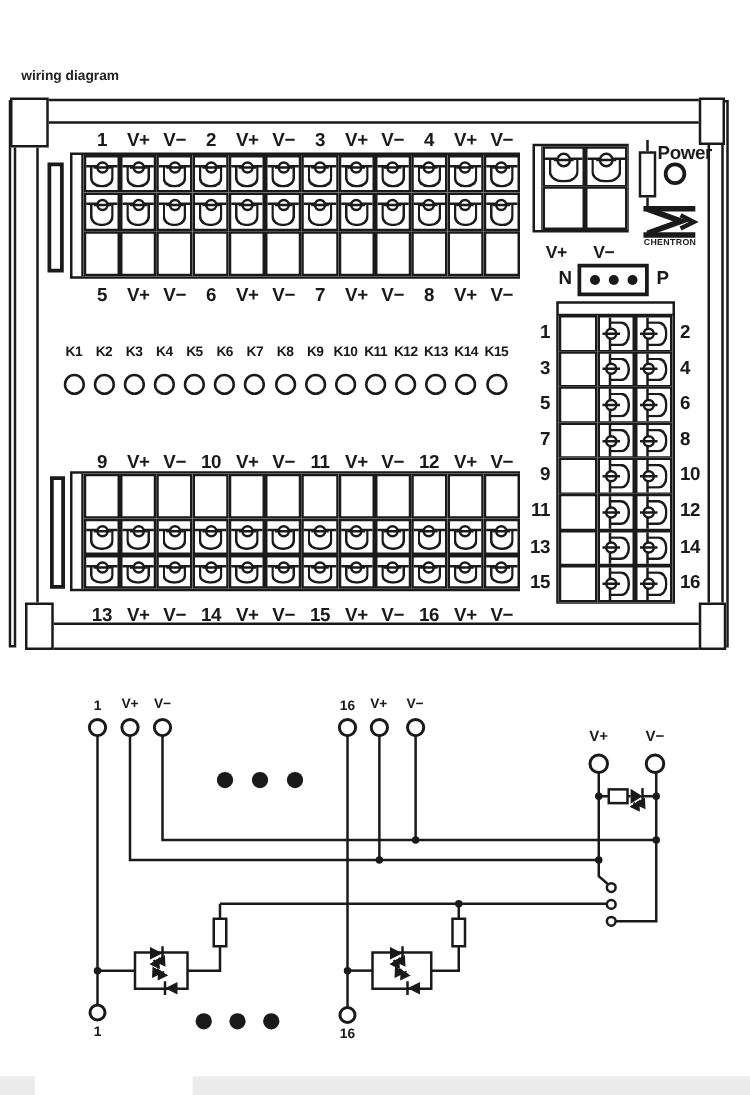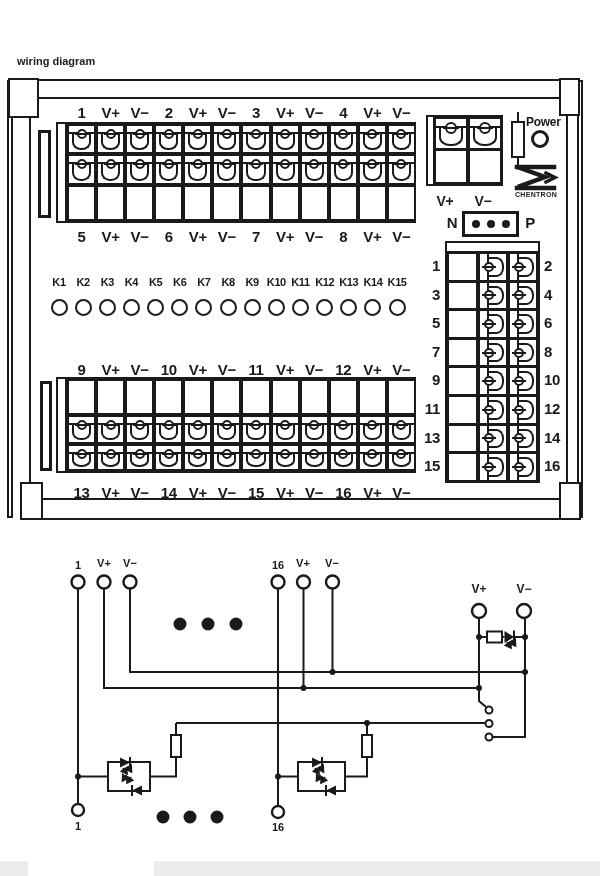--- a/index.html
+++ b/index.html
@@ -34,21 +34,21 @@
   .kl{font-size:11px;line-height:13px;letter-spacing:-0.4px;}
   .kcirc{position:absolute;width:17px;height:17px;border:2.5px solid var(--ln);border-radius:50%;
          box-sizing:border-box;background:#fff;z-index:5;}
   .rnl{text-align:right;}
   .rnr{text-align:left;}
   
   .res{position:absolute;border:2.5px solid var(--ln);box-sizing:border-box;background:#fff;z-index:6;}
   .ledc{position:absolute;border:3px solid var(--ln);border-radius:50%;box-sizing:border-box;background:#fff;z-index:6;}
   .npbox{position:absolute;border:3px solid var(--ln);box-sizing:border-box;background:#fff;z-index:6;}
   .dot{position:absolute;width:8px;height:8px;border-radius:50%;background:var(--ln);z-index:7;}
-  .pw{font-size:12px;text-align:left;}
+  .pw{font-size:15px;text-align:left;}
   .np{font-size:15px;}
   .vlab{font-size:14px;}
   .brand{position:absolute;left:508px;top:191px;width:56px;text-align:center;font-size:7px;
          font-weight:700;letter-spacing:.3px;z-index:6;}
   
   .sl{position:absolute;font-weight:700;font-size:11px;line-height:13px;text-align:center;color:var(--ln);}
   .sl2{font-size:12px;}
 </style>
 </head>
 <body>

